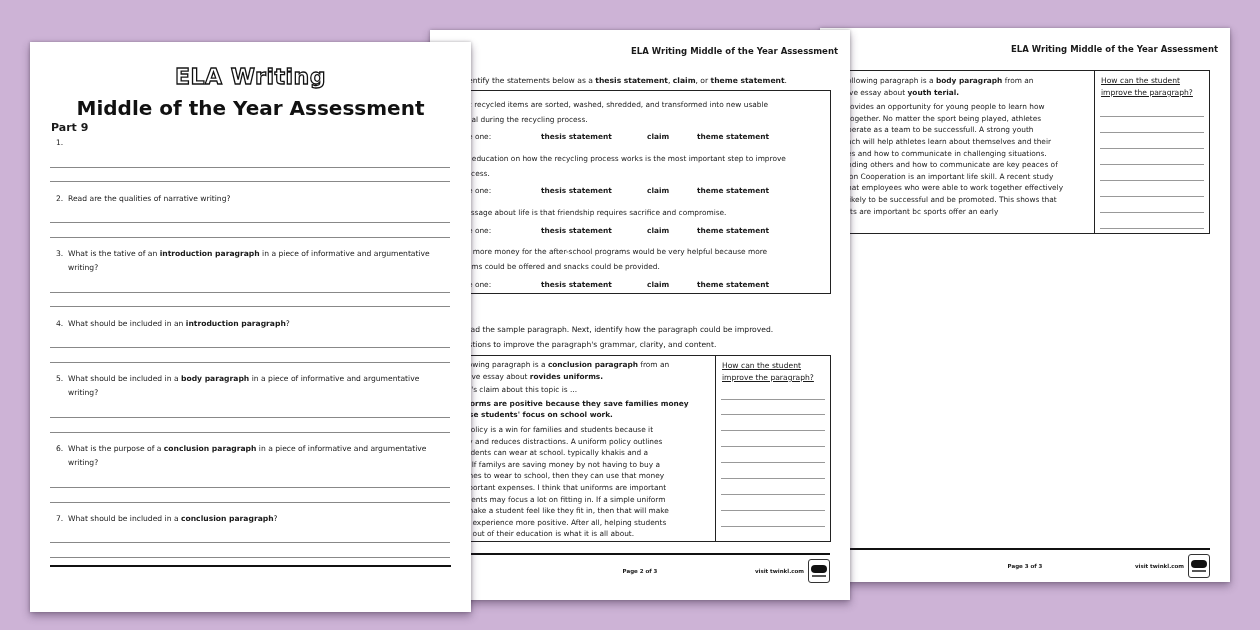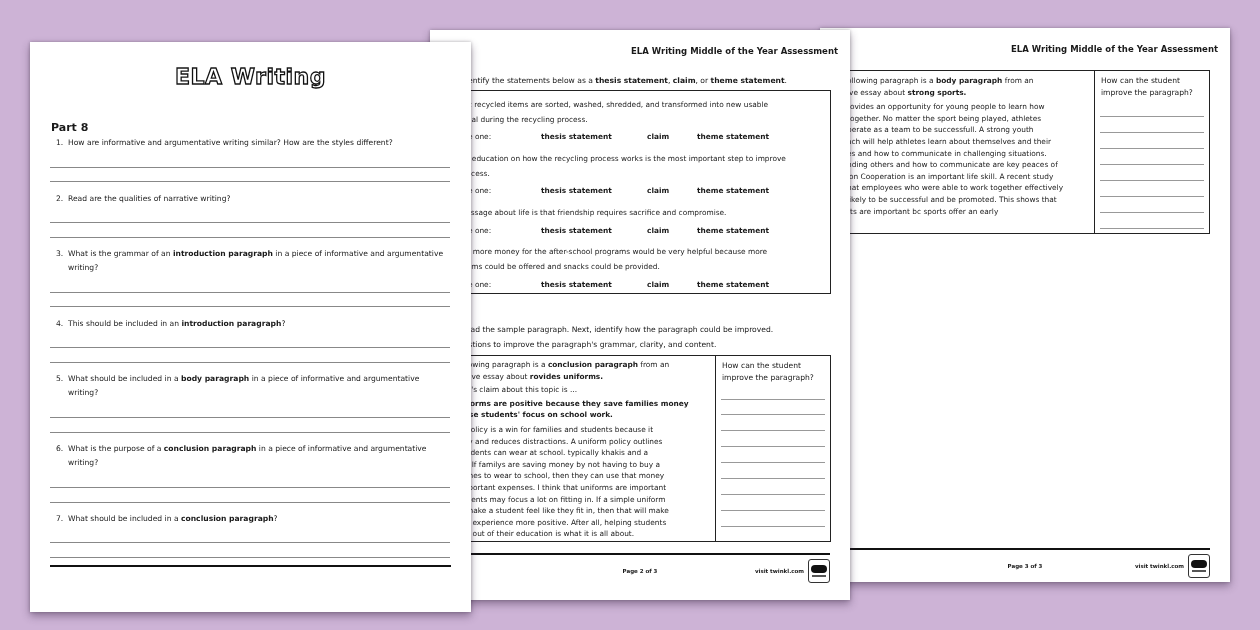--- a/index.html
+++ b/index.html
@@ -31,33 +31,33 @@
   .ans-line { position: absolute; left: 20px; width: 400px; height: 1px; background: #888; }
 
   
   .instr { position: absolute; left: 22px; font-size: 7.6px; line-height: 15px; }
   .box { position: absolute; border: 1.3px solid #222; }
   .stmt { position: absolute; left: 18px; width: 340px; font-size: 7.4px; line-height: 15px; }
   .circle-row { position: absolute; left: 18px; font-size: 7.4px; font-weight: bold; }
   .circle-row span { position: absolute; white-space: nowrap; }
   .circle-row .lbl { font-weight: normal; }
   .para-col { position: absolute; font-size: 7.4px; line-height: 11.6px; }
-  .side-col { position: absolute; border-left: 1.3px solid #222; }
+  .side-col { position: absolute; border-left: 1.3px solid #222; text-decoration: underline; }
   .side-col .q { font-size: 7.6px; line-height: 12px; padding: 4px 6px; }
   .side-line { position: absolute; left: 5px; right: 5px; height: 1px; background: #999; }
 </style>
 </head>
 <body>
 
 <div class="page" id="page3">
   <div class="running-head">ELA Writing Middle of the Year Assessment</div>
   <div class="box" style="left:-10px; top:42px; width:400px; height:164px;">
     <div class="para-col" style="left:36px; top:4px; width:245px;">
       <div><span>ollowing paragraph is a </span><b>body paragraph</b><span> from an</span></div>
-      <div style="margin-bottom:3px;"><span>ive essay about </span><b>strong sports.</b></div>
+      <div style="margin-bottom:3px;"><span>ive essay about </span><b>youth terial.</b></div>
       <div>rovides an opportunity for young people to learn how</div>
       <div>together. No matter the sport being played, athletes</div>
       <div>perate as a team to be successfull. A strong youth</div>
       <div>ach will help athletes learn about themselves and their</div>
       <div>es and how to communicate in challenging situations.</div>
       <div>nding others and how to communicate are key peaces of</div>
       <div>ion Cooperation is an important life skill. A recent study</div>
       <div>hat employees who were able to work together effectively</div>
       <div>likely to be successful and be promoted. This shows that</div>
       <div>rts are important bc sports offer an early</div>
@@ -183,46 +183,46 @@
       <div class="badge">
           <div class="b-cloud"></div>
           <div class="b-text"></div>
         </div>
     </div>
   </div>
 </div>
 
 <div class="page" id="page1">
   <div class="title-outline">ELA Writing</div>
-  <div class="part-label">Part 8</div>
+  <div class="title-main">Middle of the Year Assessment</div>
+  <div class="part-label">Part 9</div>
 
   <div class="question" style="top:94px;">
       <span class="qn">1.</span>
-      <span><span>How are informative and argumentative writing similar? How are the styles different?</span><b></b><span></span></span>
     </div>
   <div class="ans-line" style="top:125px"></div>
   <div class="ans-line" style="top:139px"></div>
 
   <div class="question" style="top:150px;">
       <span class="qn">2.</span>
       <span><span>Read are the qualities of narrative writing?</span><b></b><span></span></span>
     </div>
   <div class="ans-line" style="top:180px"></div>
   <div class="ans-line" style="top:195px"></div>
 
   <div class="question" style="top:205px;">
       <span class="qn">3.</span>
-      <span><span>What is the grammar of an </span><b>introduction paragraph</b><span> in a piece of informative and argumentative writing?</span></span>
+      <span><span>What is the tative of an </span><b>introduction paragraph</b><span> in a piece of informative and argumentative writing?</span></span>
     </div>
   <div class="ans-line" style="top:250px"></div>
   <div class="ans-line" style="top:264px"></div>
 
   <div class="question" style="top:275px;">
       <span class="qn">4.</span>
-      <span><span>This should be included in an </span><b>introduction paragraph</b><span>?</span></span>
+      <span><span>What should be included in an </span><b>introduction paragraph</b><span>?</span></span>
     </div>
   <div class="ans-line" style="top:305px"></div>
   <div class="ans-line" style="top:320px"></div>
 
   <div class="question" style="top:330px;">
       <span class="qn">5.</span>
       <span><span>What should be included in a </span><b>body paragraph</b><span> in a piece of informative and argumentative writing?</span></span>
     </div>
   <div class="ans-line" style="top:375px"></div>
   <div class="ans-line" style="top:390px"></div>

